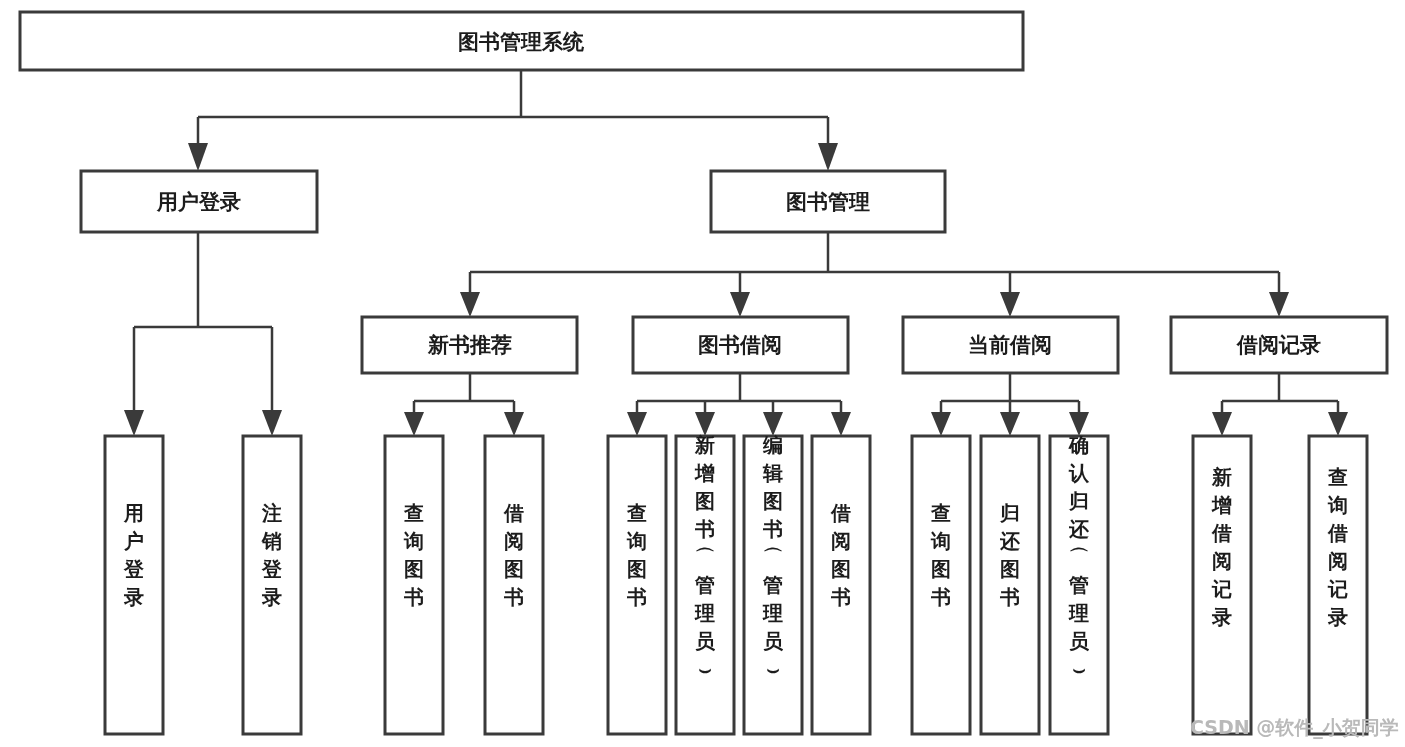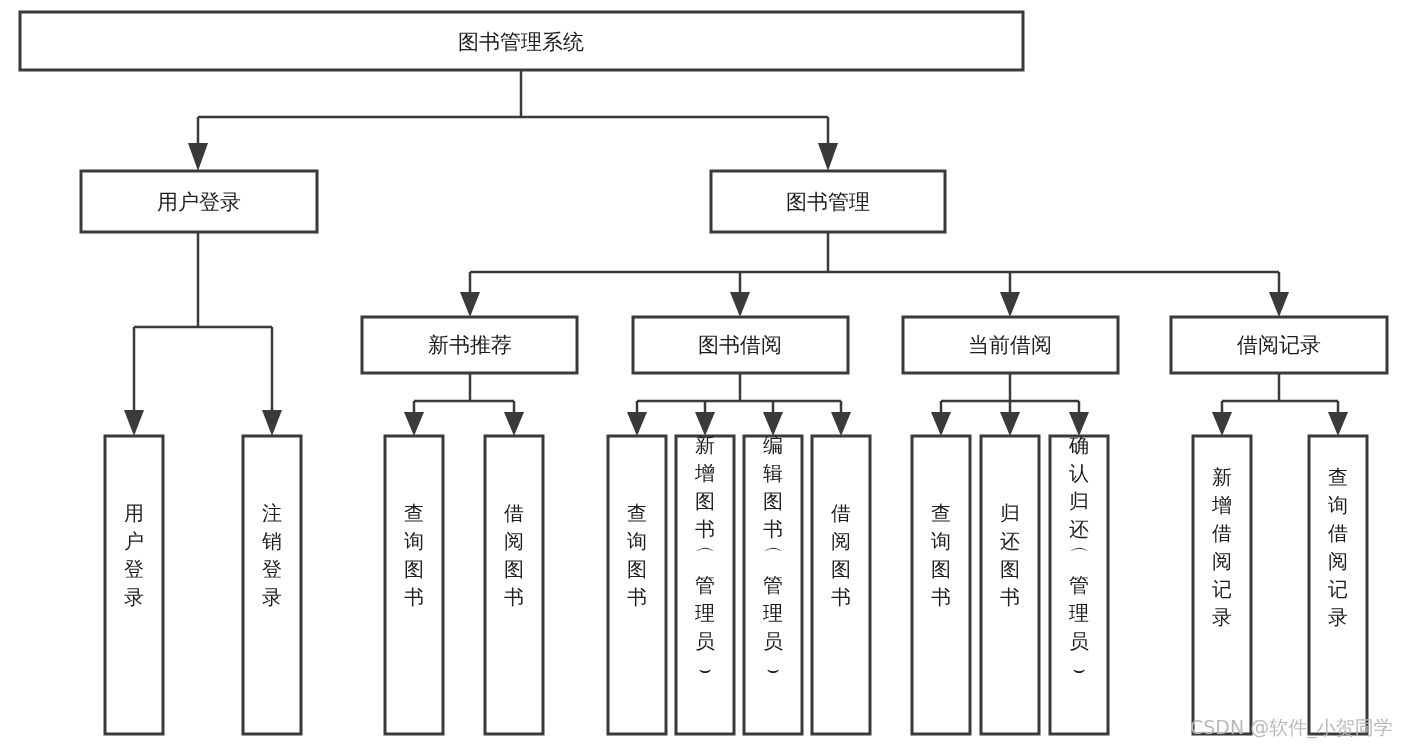--- a/index.html
+++ b/index.html
@@ -11,20 +11,21 @@
     width: 1405px;
     height: 747px;
     font-family: "DejaVu Sans", "Liberation Sans", sans-serif;
     overflow: hidden;
     position: relative;
   }
   #diagram-root {
     position: relative;
     width: 1393px;
     height: 747px;
+    font-weight: bold;
   }
   svg#flowchart {
     display: block;
     width: 1405px;
     height: 747px;
   }
   .node-box {
     fill: #ffffff;
     stroke: #3a3a3a;
     stroke-width: 3;

